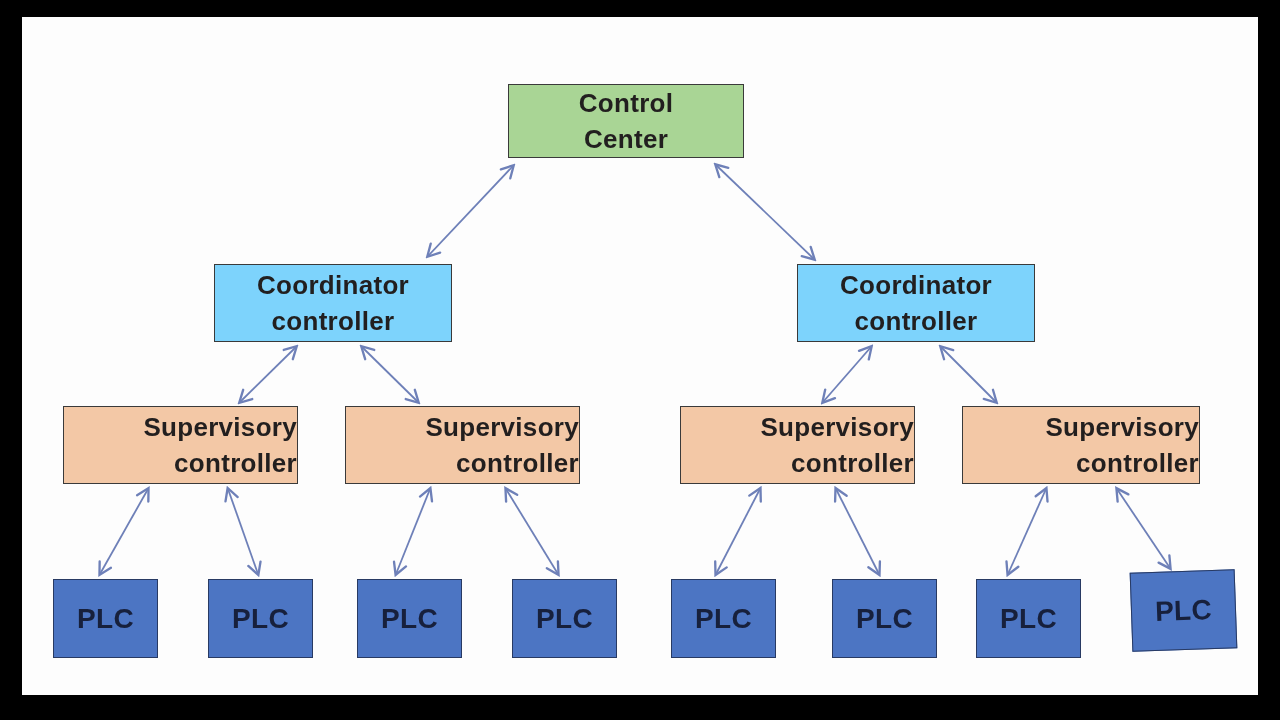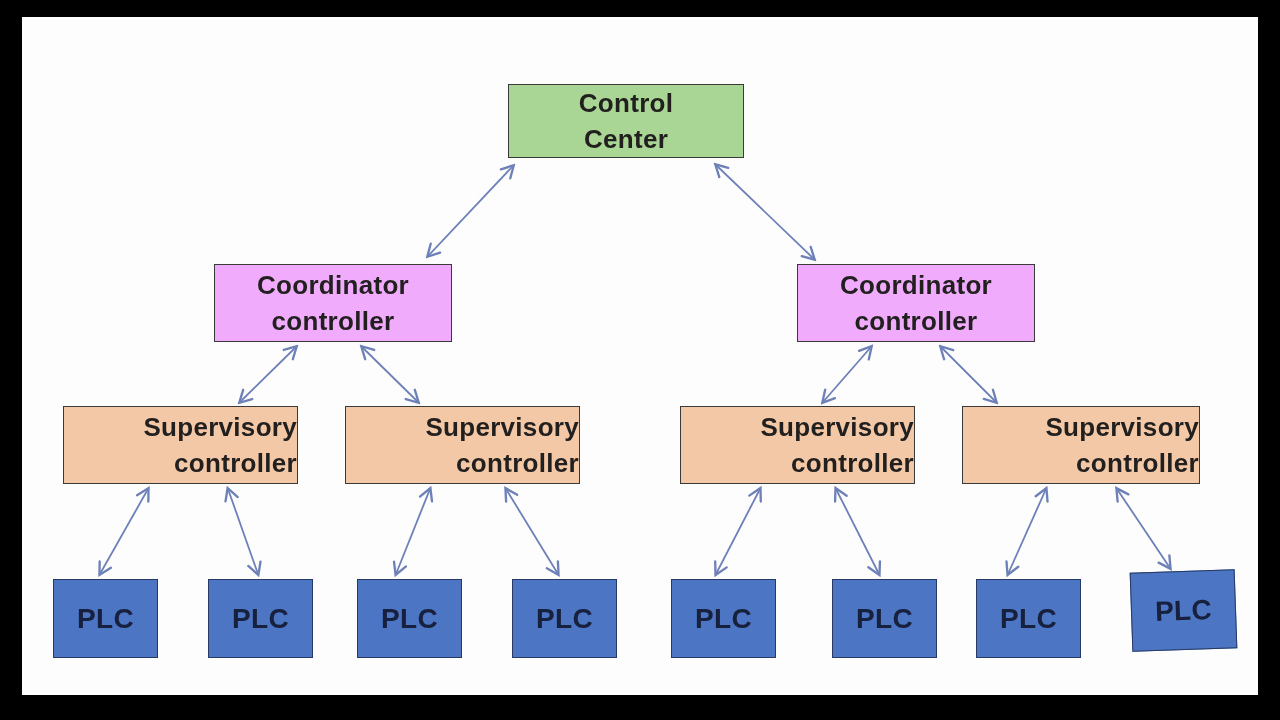--- a/index.html
+++ b/index.html
@@ -18,21 +18,21 @@
   }
   .node{
     position:absolute;
     display:flex;flex-direction:column;align-items:center;justify-content:center;
     border:1.5px solid #3a3a3a;
     box-sizing:border-box;
     font-weight:bold;color:#221f1f;text-align:center;
   }
   .node span{display:block;line-height:36px;font-size:26px;letter-spacing:0.3px;}
   .green{background:#a9d595;}
-  .yellow{background:#f0abfc;align-items:center;}
+  .yellow{background:#7dd3fc;align-items:center;}
   .peach{background:#f3c8a6;align-items:flex-end;}
   .blue{background:#4c75c3;border-color:#283a63;}
   .plc span{font-size:28px;line-height:32px;color:#17203c;}
   .tilt{transform:rotate(-2deg);}
 </style>
 </head>
 <body>
 
 <div class="canvas"></div>
 

